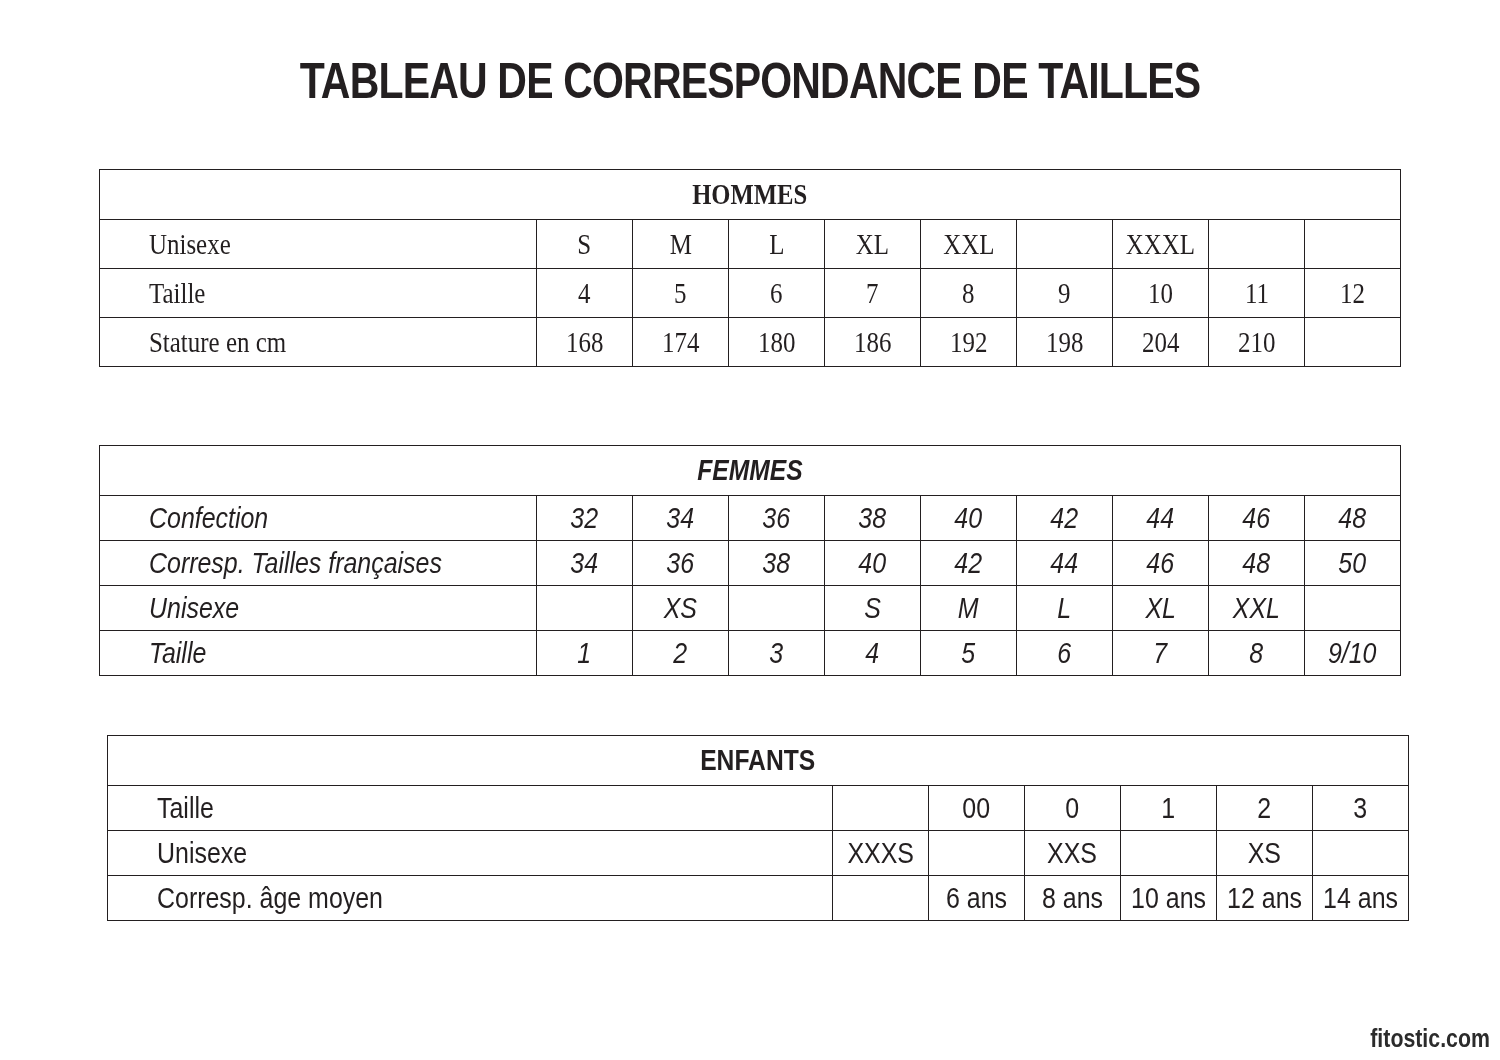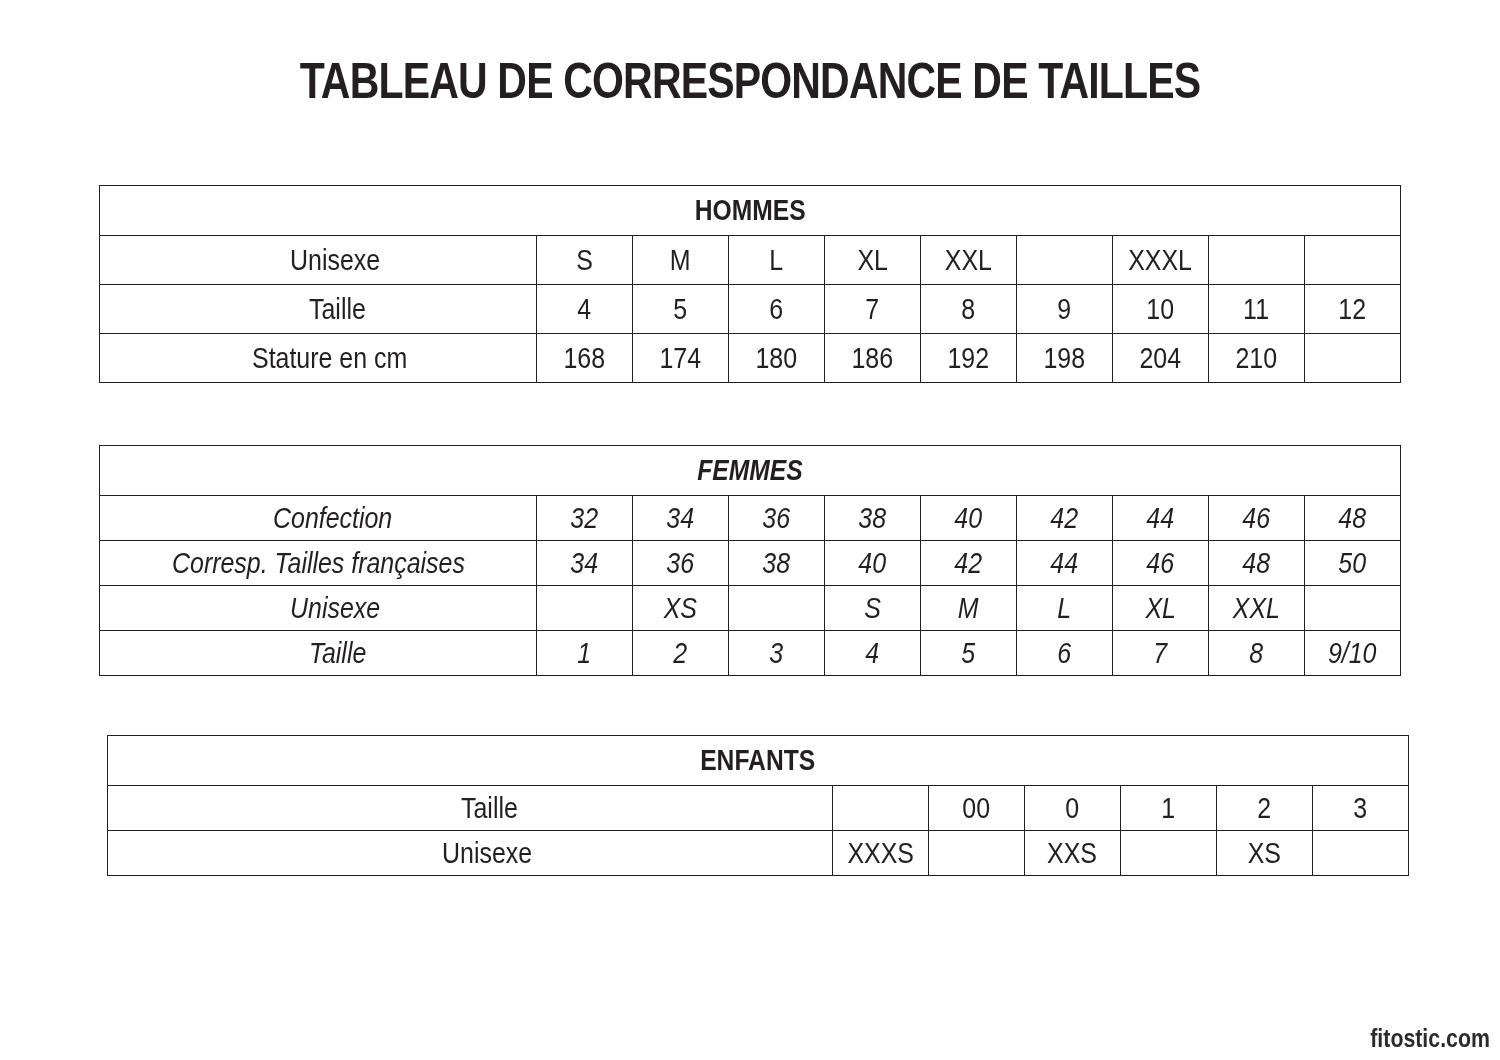--- a/index.html
+++ b/index.html
@@ -2,24 +2,24 @@
 <html><head>
 <meta charset="utf-8">
 <style>
   html, body { margin:0; padding:0; background:#ffffff; }
   body { width:1500px; height:1060px; position:relative; overflow:hidden; color:#231f20; font-family:"Liberation Sans", sans-serif; }
   .title { position:absolute; left:0; top:52px; width:1500px; text-align:center; font-family:"Liberation Sans", sans-serif; font-weight:bold; font-size:50px; letter-spacing:-1px; transform:scaleX(0.82); transform-origin:center; color:#231f20; }
   table.size { position:absolute; left:99px; width:1302px; border-collapse:collapse; table-layout:fixed; }
   table.size td, table.size th { border:1.5px solid #231f20; padding:0; height:48px; font-size:29px; font-weight:normal; text-align:center; vertical-align:middle; white-space:nowrap; overflow:hidden; }
   table.size th.sect { font-weight:bold; height:49px; font-size:29px; }
   table.size th.sect span { display:inline-block; transform:scaleX(0.85); }
-  table.size td.lbl { text-align:center; padding-left:49px; }
+  table.size td.lbl { text-align:left; padding-left:49px; }
   table.size td span, table.size td.lbl span { display:inline-block; transform:scaleX(0.86); transform-origin:center; }
   table.size td.lbl span { transform-origin:left center; }
-  #t-hommes { top:185px; }
+  #t-hommes { top:169px;font-family:Liberation Serif, serif; }
   #t-femmes { top:445px;font-style:italic; }
   #t-femmes td { height:44px; }
   #t-enfants { top:735px;margin-left:8px; }
   #t-enfants td { height:44px; }
   .watermark { position:absolute; right:10px; bottom:6px; font-family:"Liberation Sans", sans-serif; font-weight:bold; font-size:26px; color:#2b2b2b; transform:scaleX(0.82); transform-origin:right; }
 </style>
 </head>
 <body>
 
 <div class="title">TABLEAU DE CORRESPONDANCE DE TAILLES</div>
@@ -158,16 +158,25 @@
       </tr>
       <tr>
         <td class="lbl"><span>Unisexe</span></td>
         <td><span>XXXS</span></td>
         <td><span></span></td>
         <td><span>XXS</span></td>
         <td><span></span></td>
         <td><span>XS</span></td>
         <td><span></span></td>
       </tr>
+      <tr>
+        <td class="lbl"><span>Corresp. âge moyen</span></td>
+        <td><span></span></td>
+        <td><span>6 ans</span></td>
+        <td><span>8 ans</span></td>
+        <td><span>10 ans</span></td>
+        <td><span>12 ans</span></td>
+        <td><span>14 ans</span></td>
+      </tr>
     </tbody>
 </table>
 
 <div class="watermark">fitostic.com</div>
 
 </body></html>

